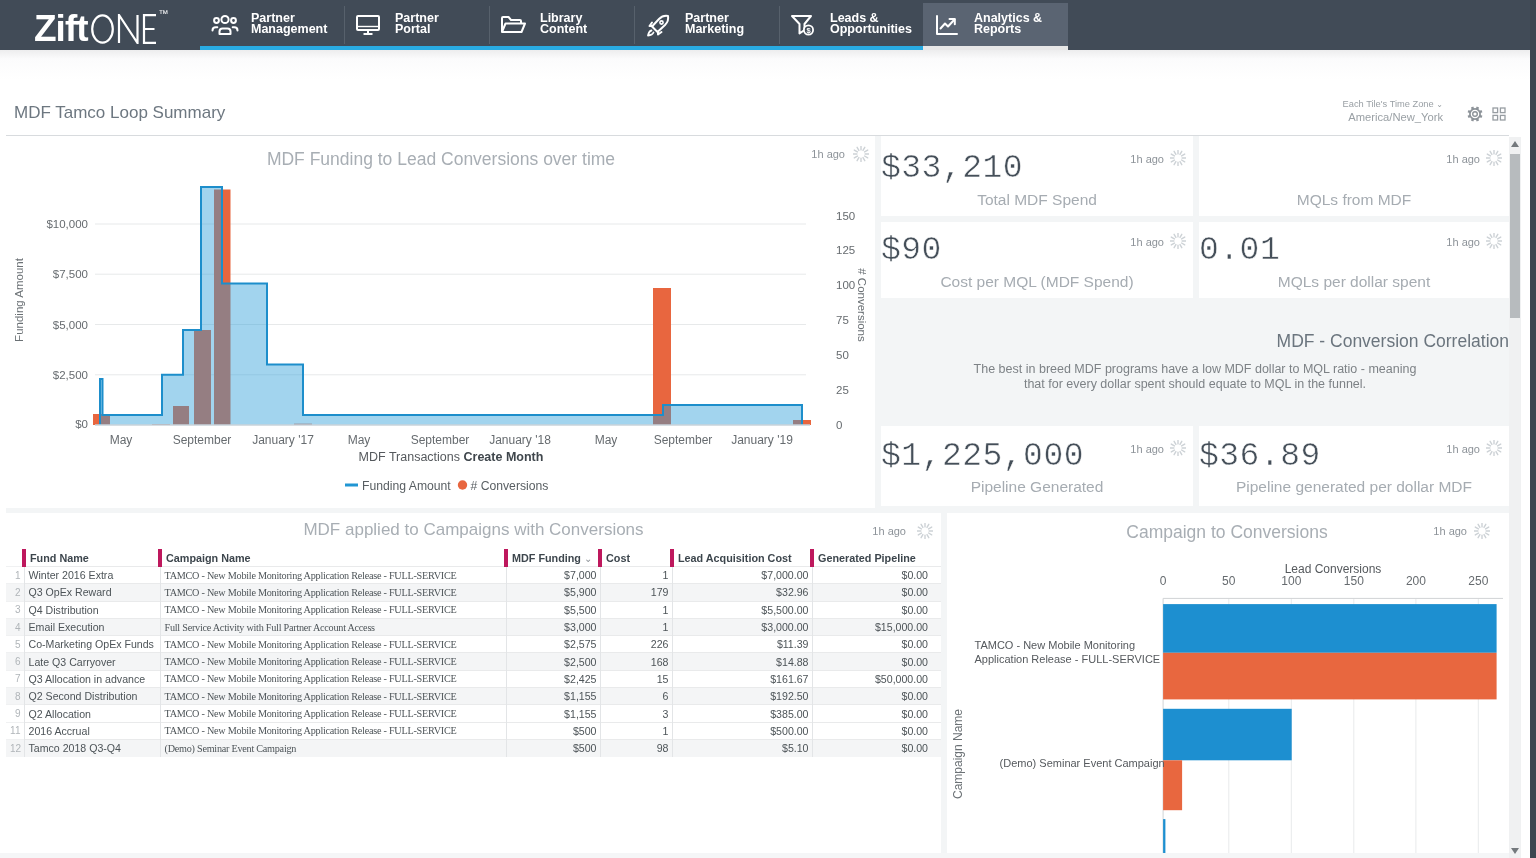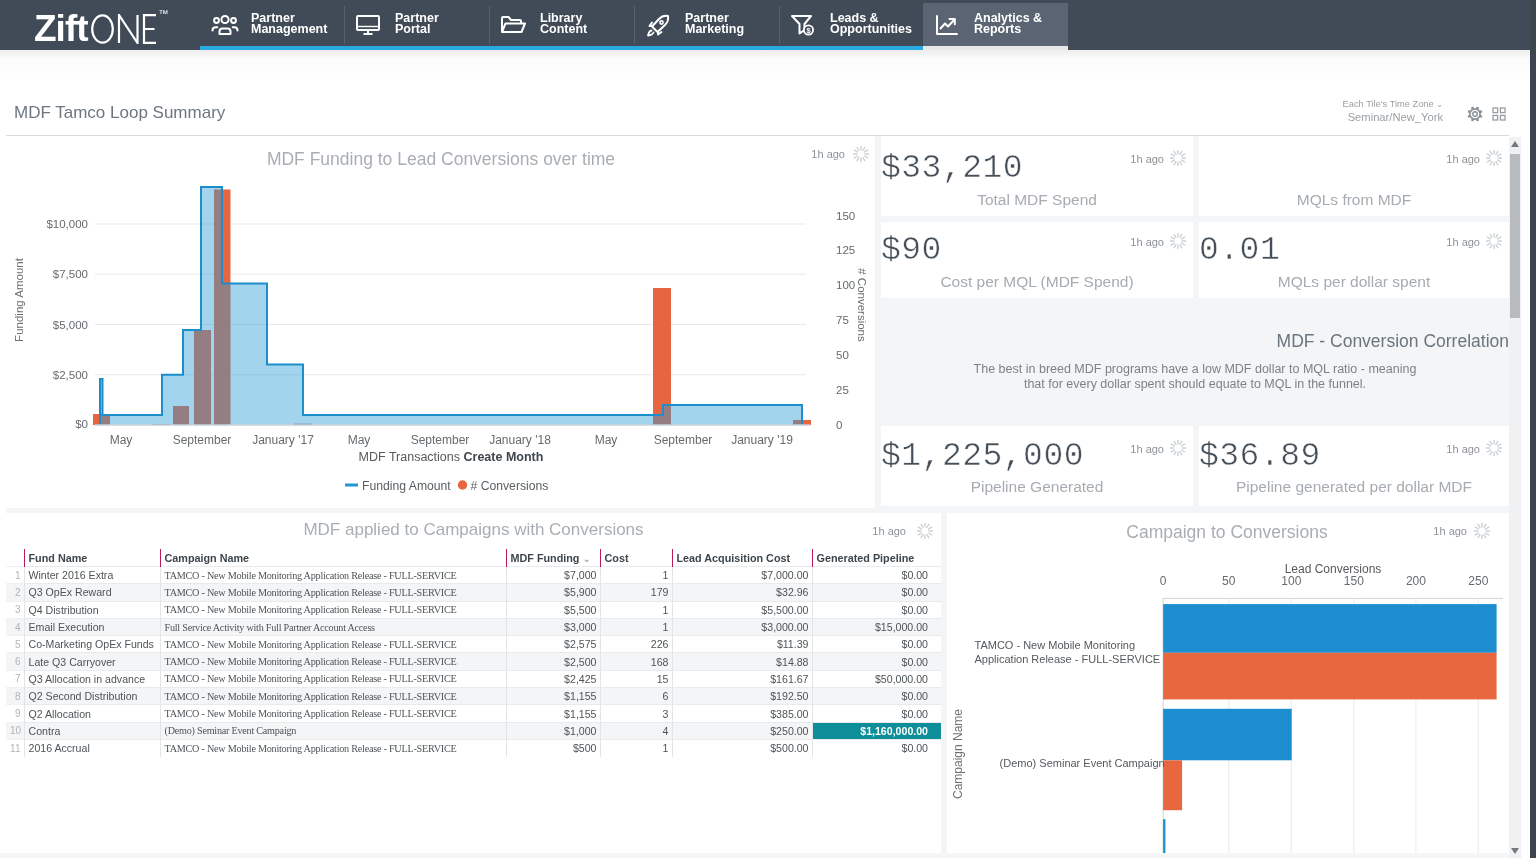--- a/index.html
+++ b/index.html
@@ -25,21 +25,21 @@
 .tiletitle { position:absolute; width:100%; text-align:center; color:#a8aeb4; font-size:17px; }
 .ago { position:absolute; color:#8d9399; font-size:11px; }
 #topline { position:absolute; left:6px; top:135px; width:1503px; height:1px; background:#d8dbde; }
 #gapbg { position:absolute; left:6px; top:136px; width:1503px; height:722px; background:#f3f5f6; }
 .kpinum { position:absolute; width:100%; text-align:left; font-size:33px; color:#454f59; letter-spacing:0.5px; line-height:33px;font-family:Liberation Mono, monospace; -webkit-text-stroke:0.5px #fff; }
 .kpilab { position:absolute; width:100%; text-align:center; font-size:15.5px; color:#a6acb2; line-height:16px; }
 #corr { position:absolute; left:881px; top:298px; width:628px; height:128px; background:#f3f5f6; }
 #corr h2 { font-size:17.5px; font-weight:normal; color:#6b757e; text-align:right; margin-top:33px; }
 #corr p { font-size:12.5px; color:#7d8286; text-align:center; line-height:14.7px; margin-top:10px; }
 table { border-collapse:collapse; table-layout:fixed; width:935px; font-size:10.6px; color:#4d5458; }
-th { font-size:10.8px; color:#3d464d; text-align:left; font-weight:bold; border-left:1px solid #be185d; padding:0 3px 0 4px; height:17px; }
+th { font-size:10.8px; color:#3d464d; text-align:left; font-weight:bold; border-left:4px solid #be185d; padding:0 3px 0 4px; height:17px; }
 td { border-left:1px solid #e3e5e7; border-top:1px solid #e9eaeb; padding:0 3px 0 4px; height:17.3px; overflow:hidden; white-space:nowrap; }
 tr.alt td { background:#f4f5f6; }
 td.num, th.num { text-align:right; }
 td:last-child { padding-right:13px; }
 td.camp { font-size:10.2px; letter-spacing:-0.25px;font-family:Liberation Serif, serif; }
 td.rn { color:#b0b5b9; font-size:10px; text-align:right; border-left:none; border-top:1px solid #f0f1f2; }
 #sbar { position:absolute; left:1509px; top:137px; width:12px; height:721px; background:#f0f1f2; }
 #sbar .thumb { position:absolute; left:1px; top:17px; width:10px; height:164px; background:#b7bbbe; }
 #sbar .up { position:absolute; left:2px; top:4px; width:0; height:0; border-left:4px solid transparent; border-right:4px solid transparent; border-bottom:6px solid #74797d; }
 #sbar .dn { position:absolute; left:2px; bottom:4px; width:0; height:0; border-left:4px solid transparent; border-right:4px solid transparent; border-top:6px solid #74797d; }
@@ -139,21 +139,21 @@
         <div>Analytics &amp;</div>
         <div>Reports</div>
       </div>
   </div>
 </div>
 
 <div id="hdr">
   <h1>MDF Tamco Loop Summary</h1>
   <div style="position:absolute; right:93px; top:49px; text-align:right; color:#9aa0a5;">
     <div style="font-size:9.3px;">Each Tile's Time Zone <span style="font-size:8px;">⌄</span></div>
-    <div style="font-size:11.2px; margin-top:1.5px; color:#9aa0a5;">Seminar/New_York</div>
+    <div style="font-size:11.2px; margin-top:1.5px; color:#9aa0a5;">America/New_York</div>
   </div>
   <svg style="position:absolute; left:1467px; top:56px;" width="16" height="16" viewBox="0 0 16 16" fill="none" stroke="#8d9399">
       <circle cx="8" cy="8" r="5.1" stroke-width="1.7"></circle>
       <circle cx="8" cy="8" r="2.3" stroke-width="1.4"></circle>
       <g stroke-width="2.6">
         <line x1="12.62" y1="9.91" x2="14.93" y2="10.87"></line>
         <line x1="9.91" y1="12.62" x2="10.87" y2="14.93"></line>
         <line x1="6.09" y1="12.62" x2="5.13" y2="14.93"></line>
         <line x1="3.38" y1="9.91" x2="1.07" y2="10.87"></line>
         <line x1="3.38" y1="6.09" x2="1.07" y2="5.13"></line>
@@ -406,36 +406,36 @@
         </tr>
     <tr>
           <td class="rn">9</td>
           <td>Q2 Allocation</td>
           <td class="camp">TAMCO - New Mobile Monitoring Application Release - FULL-SERVICE</td>
           <td class="num">$1,155</td>
           <td class="num">3</td>
           <td class="num">$385.00</td>
           <td class="num">$0.00</td>
         </tr>
-    <tr class="alt">
-          <td class="rn">10</td>
-          <td>Contra</td>
-          <td class="camp">(Demo) Seminar Event Campaign</td>
-          <td class="num">$1,000</td>
-          <td class="num">4</td>
-          <td class="num">$250.00</td>
-          <td class="num" style="background:#0d8e98;color:#fff;font-weight:bold;">$1,160,000.00</td>
-        </tr>
     <tr>
           <td class="rn">11</td>
           <td>2016 Accrual</td>
           <td class="camp">TAMCO - New Mobile Monitoring Application Release - FULL-SERVICE</td>
           <td class="num">$500</td>
           <td class="num">1</td>
           <td class="num">$500.00</td>
+          <td class="num">$0.00</td>
+        </tr>
+    <tr class="alt">
+          <td class="rn">12</td>
+          <td>Tamco 2018 Q3-Q4</td>
+          <td class="camp">(Demo) Seminar Event Campaign</td>
+          <td class="num">$500</td>
+          <td class="num">98</td>
+          <td class="num">$5.10</td>
           <td class="num">$0.00</td>
         </tr>
   </tbody>
     </table>
 </div>
 
 <div class="tile" style="left:947px; top:513px; width:562px; height:345px; overflow:hidden;">
   <div class="ago" style="right:42px; top:12px;">1h ago</div>
   <svg style="position:absolute; right:19px; top:10px;" width="16" height="16">
       <use href="#spin"></use>

